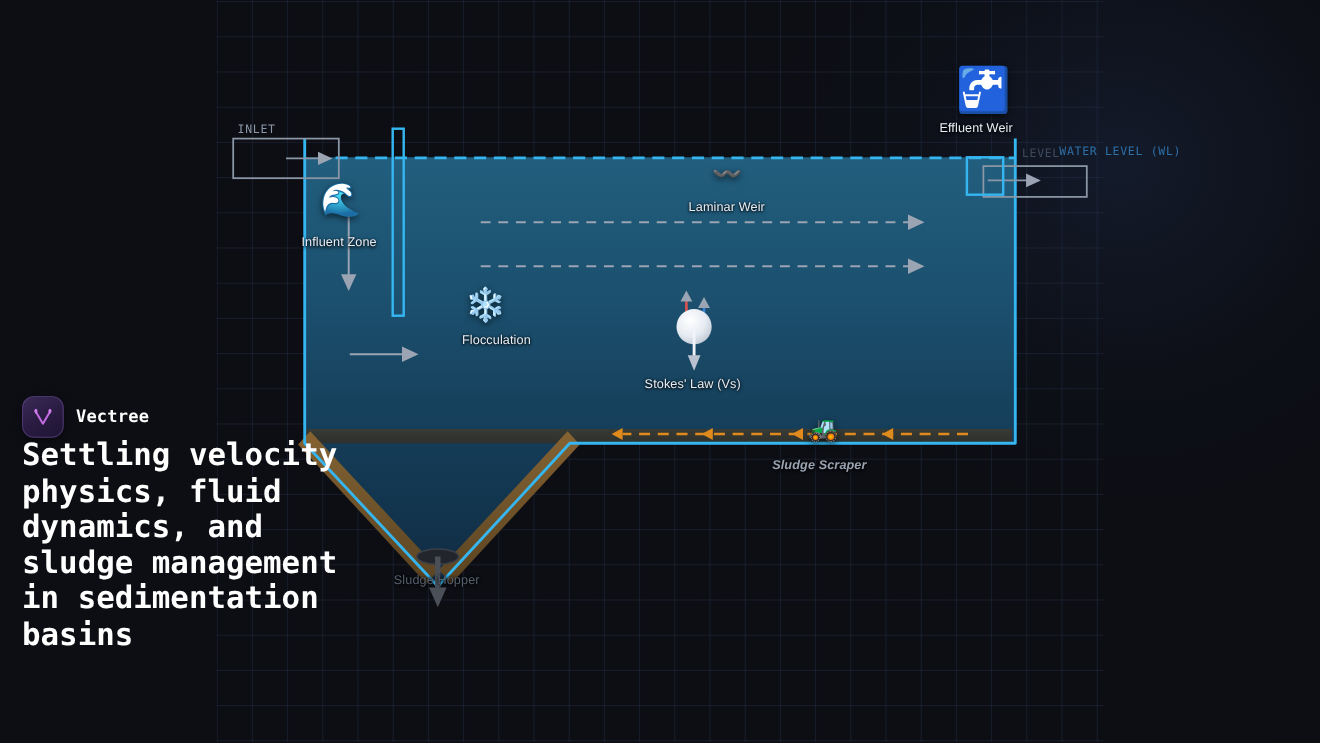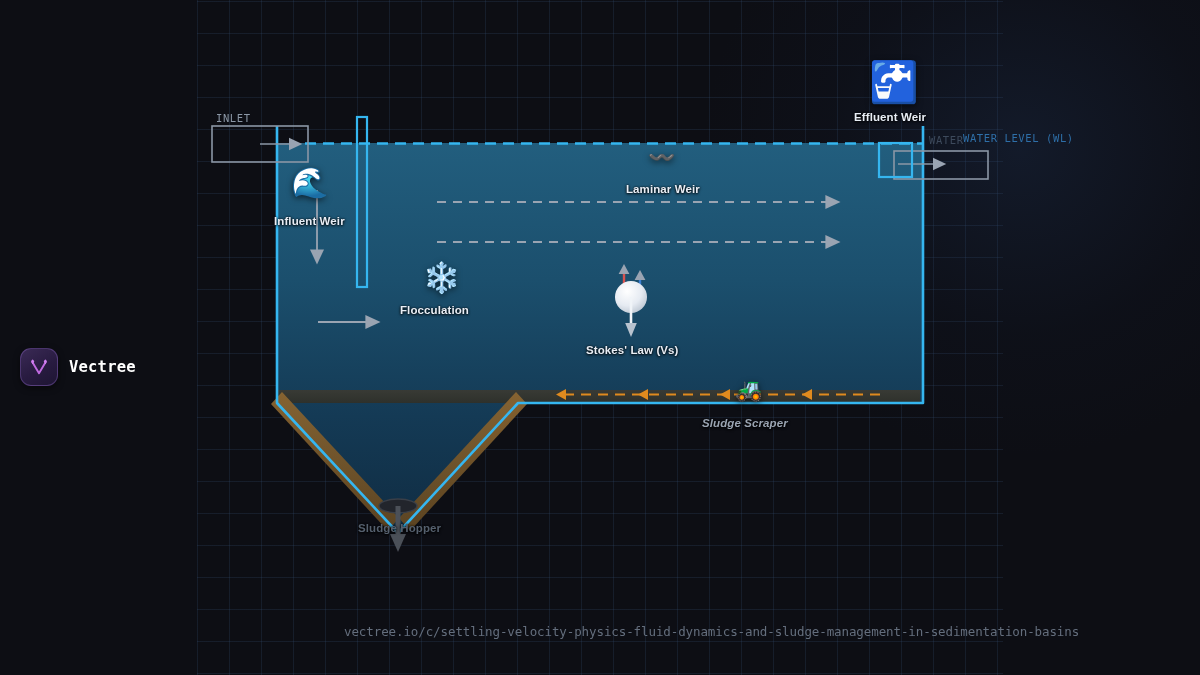--- a/index.html
+++ b/index.html
@@ -35,21 +35,21 @@
     pointer-events: none;
   }
   
   #diagram { position:absolute; left:0; top:0; width:1200px; height:675px; }
 
   
   .lbl {
     position: absolute;
     color: #e8eef6;
     font-size: 11.5px;
-    font-weight: bold;
+    font-weight: normal;
     white-space: nowrap;
     text-shadow: 0 1px 3px rgba(0,0,0,0.95), 0 0 2px rgba(0,0,0,0.9);
     letter-spacing: 0.1px;
   }
   .lbl.dim { color:#9aa4b2; font-weight:bold;font-style:italic; }
   .mono-lbl {
     position:absolute;
     font-family:"DejaVu Sans Mono","Liberation Mono",monospace;
     font-size:10.5px;
     letter-spacing:0.6px;
@@ -67,21 +67,21 @@
     user-select:none;
   }
   .emoji.sm { font-size:22px; }
   .emoji.weir {
     font-size:40px;
   }
 
   
   #overlay {
     position:absolute;
-    left:0; top:0; width:345px; height:483px;
+    left:0; top:12px; width:345px; height:483px;
     pointer-events:none;
   }
   #brand {
     position:absolute;
     left:20px; top:348px;
     display:flex; align-items:center; gap:11px;
   }
   #logo-badge {
     width:36px; height:36px;
     border-radius:11px;
@@ -233,27 +233,27 @@
       <ellipse cx="398" cy="506" rx="19" ry="7" fill="#22252c" stroke="#3a3f48" stroke-width="1.4"></ellipse>
       <line x1="398" y1="506" x2="398" y2="534" stroke="#4b5058" stroke-width="5"></line>
       <path d="M390,534 L398,552 L406,534 Z" fill="#4b5058"></path>
     </g>
   </svg>
 
   <div class="mono-lbl gray" style="left:216px; top:112px;">INLET</div>
 
   <div class="mono-lbl blue" style="left:931px; top:132px;">WATER LEVEL (WL)</div>
 
-  <div class="mono-lbl outlet" style="left:929px; top:134px;">WATER</div>
+  <div class="mono-lbl outlet" style="left:929px; top:134px;">LEVEL</div>
 
   <div class="emoji" style="left:291px; top:168px;">🌊</div>
-  <div class="lbl" style="left:274px; top:215px;">Influent Weir</div>
+  <div class="lbl" style="left:274px; top:215px;">Influent Zone</div>
 
   <div class="emoji" style="left:423px; top:263px;">❄️</div>
-  <div class="lbl" style="left:400px; top:304px;">Flocculation</div>
+  <div class="lbl" style="left:420px; top:304px;">Flocculation</div>
 
   <div class="emoji sm" style="left:648px; top:147px;">〰️</div>
   <div class="lbl" style="left:626px; top:183px;">Laminar Weir</div>
 
   <div class="lbl" style="left:586px; top:344px;">Stokes' Law (Vs)</div>
 
   <div class="emoji weir" style="left:869px; top:62px;">🚰</div>
   <div class="lbl" style="left:854px; top:111px;">Effluent Weir</div>
 
   <div class="emoji sm" style="left:735px; top:379px;">🚜</div>
@@ -269,17 +269,17 @@
           <path d="M4.6 6.4 L11 17.2 L17.4 6.4" fill="none" stroke="#c06ae0" stroke-width="1.9" stroke-linecap="round" stroke-linejoin="round"></path>
           <circle cx="4.6" cy="5.6" r="1.5" fill="#d07ff0"></circle>
           <circle cx="17.4" cy="5.6" r="1.5" fill="#d07ff0"></circle>
           <line x1="4.6" y1="4.2" x2="4.6" y2="7.4" stroke="#d07ff0" stroke-width="1.3" stroke-linecap="round"></line>
           <line x1="17.4" y1="4.2" x2="17.4" y2="7.4" stroke="#d07ff0" stroke-width="1.3" stroke-linecap="round"></line>
         </svg>
       </div>
       <div id="brand-name">Vectree</div>
     </div>
 
+    <div id="headline">Settling velocity physics, fluid dynamics, and sludge management in sedimentation basins</div>
   </div>
 
-  <div id="url">vectree.io/c/settling-velocity-physics-fluid-dynamics-and-sludge-management-in-sedimentation-basins</div>
 
 </div>
 
 </body></html>

